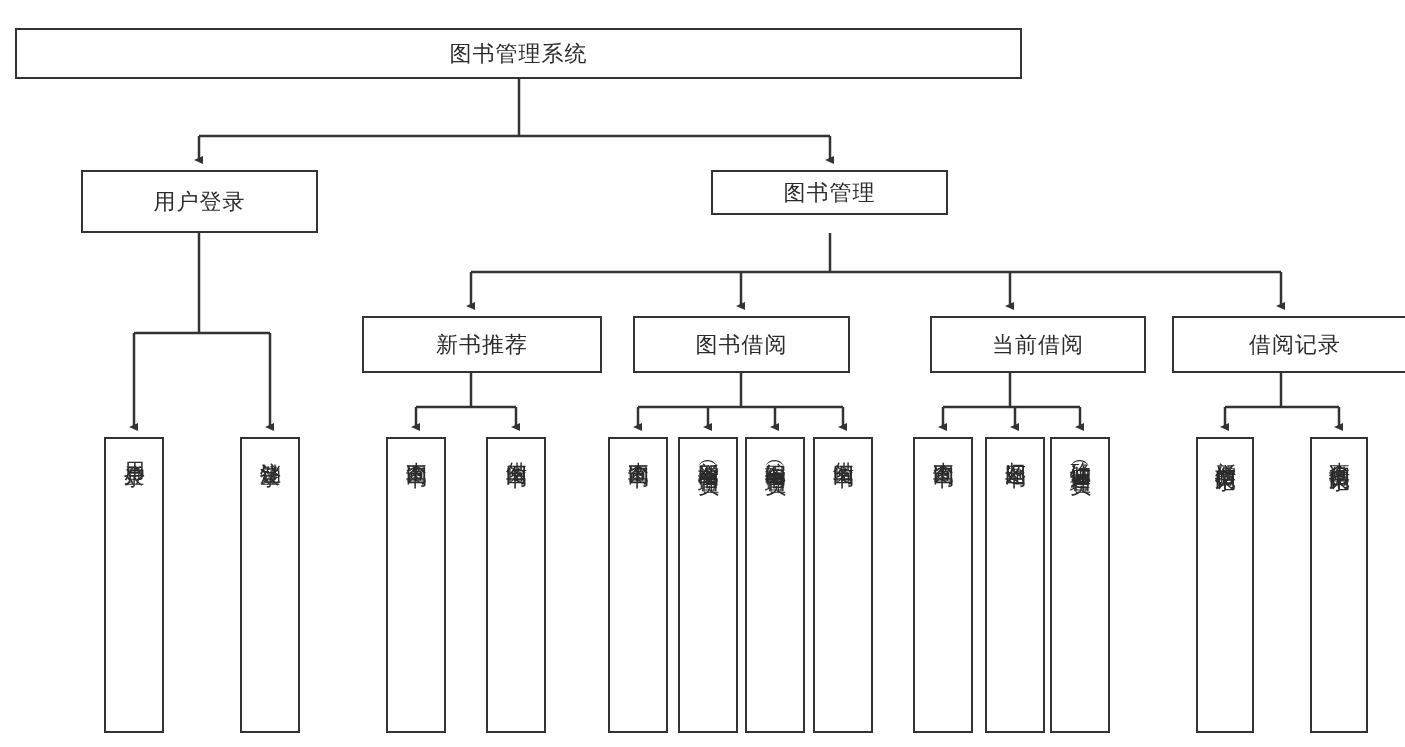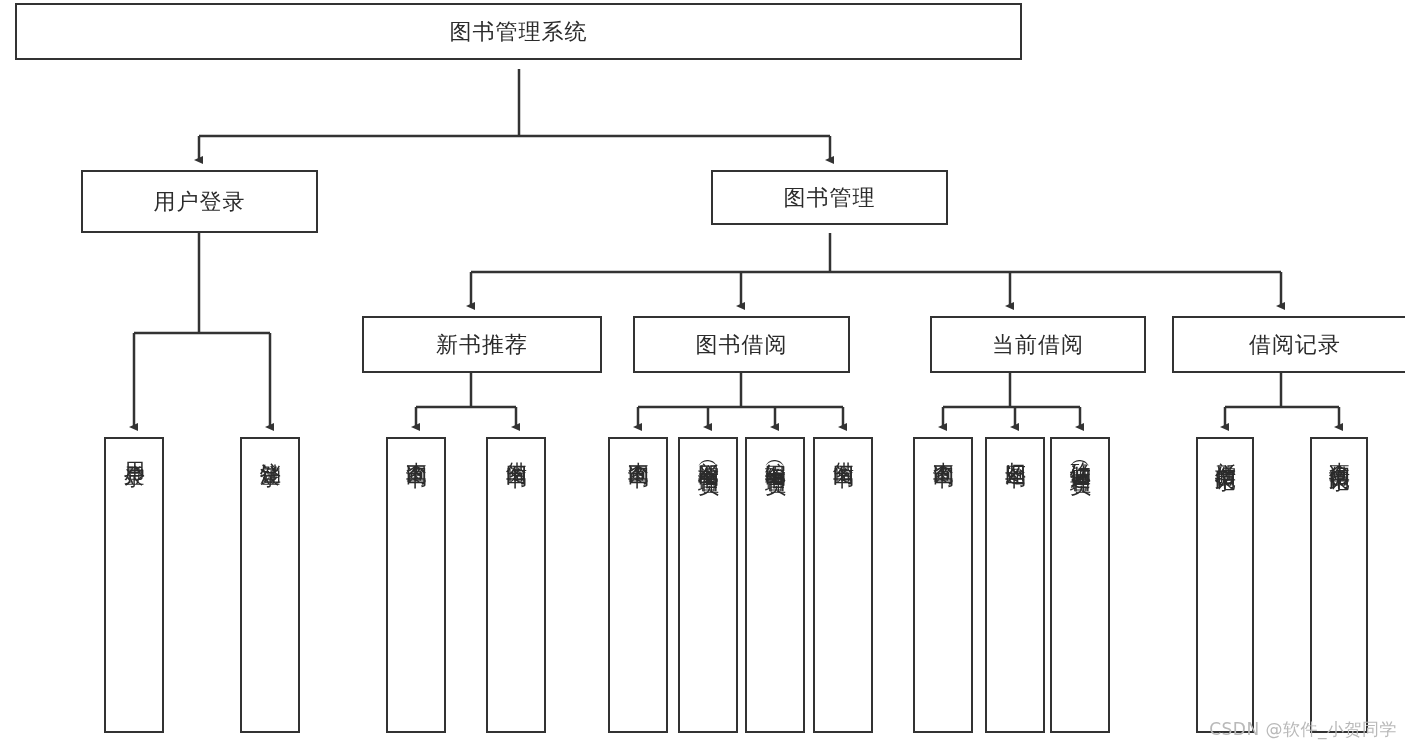--- a/index.html
+++ b/index.html
@@ -113,28 +113,28 @@
       <path d="M1015,407 L1015,427" marker-end="url(#arrow)"></path>
       <path d="M1080,407 L1080,427" marker-end="url(#arrow)"></path>
 
       <path d="M1281,373 L1281,407"></path>
       <path d="M1225,407 L1339,407"></path>
       <path d="M1225,407 L1225,427" marker-end="url(#arrow)"></path>
       <path d="M1339,407 L1339,427" marker-end="url(#arrow)"></path>
     </g>
   </svg>
 
-  <div class="node" id="node-root" style="left: 15px; top: 3px; width: 1007px; height: 57px;">
+  <div class="node" id="node-root" style="left: 15px; top: 28px; width: 1007px; height: 51px;">
     <span class="node-label">图书管理系统</span>
   </div>
 
   <div class="node" id="node-l2-0" style="left: 81px; top: 170px; width: 237px; height: 63px;">
     <span class="node-label">用户登录</span>
   </div>
-  <div class="node" id="node-l2-1" style="left: 711px; top: 170px; width: 237px; height: 55px;">
+  <div class="node" id="node-l2-1" style="left: 711px; top: 170px; width: 237px; height: 45px;">
     <span class="node-label">图书管理</span>
   </div>
 
   <div class="node" id="node-l3-0" style="left: 362px; top: 316px; width: 240px; height: 57px;">
     <span class="node-label">新书推荐</span>
   </div>
   <div class="node" id="node-l3-1" style="left: 633px; top: 316px; width: 217px; height: 57px; align-items: center;">
     <span class="node-label">图书借阅</span>
   </div>
   <div class="node" id="node-l3-2" style="left: 902px; top: 316px; width: 216px; height: 57px; margin-left: 28px;">
@@ -177,14 +177,13 @@
   <div class="node vertical" id="node-leaf-10" style="left: 1050px; top: 437px; width: 60px; height: 296px;">
     <span class="node-label">确认归还（管理员）</span>
   </div>
   <div class="node vertical" id="node-leaf-11" style="left: 1196px; top: 437px; width: 58px; height: 296px;">
     <span class="node-label">新增借阅记录</span>
   </div>
   <div class="node vertical" id="node-leaf-12" style="left: 1310px; top: 437px; width: 58px; height: 296px;">
     <span class="node-label">查询借阅记录</span>
   </div>
 
-  <div id="watermark">CSDN @软件_小贺同学</div>
 </div>
 
 </body></html>

